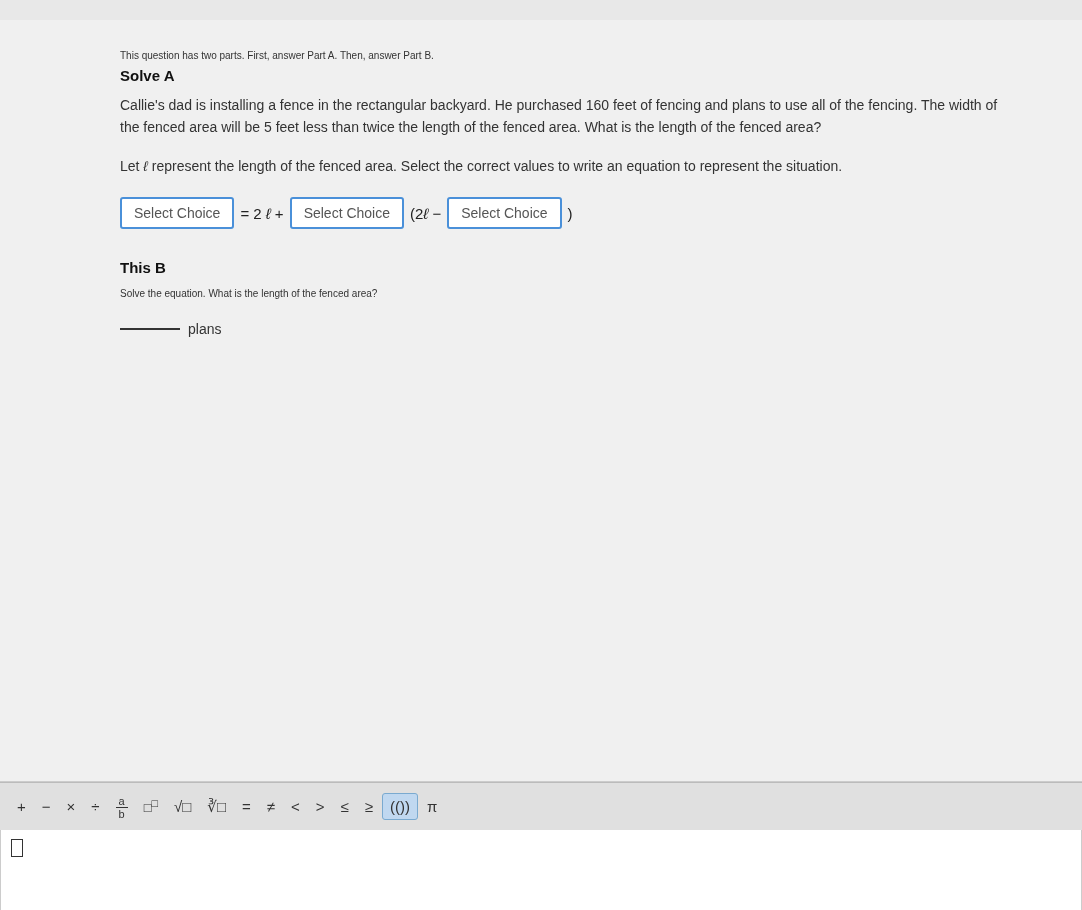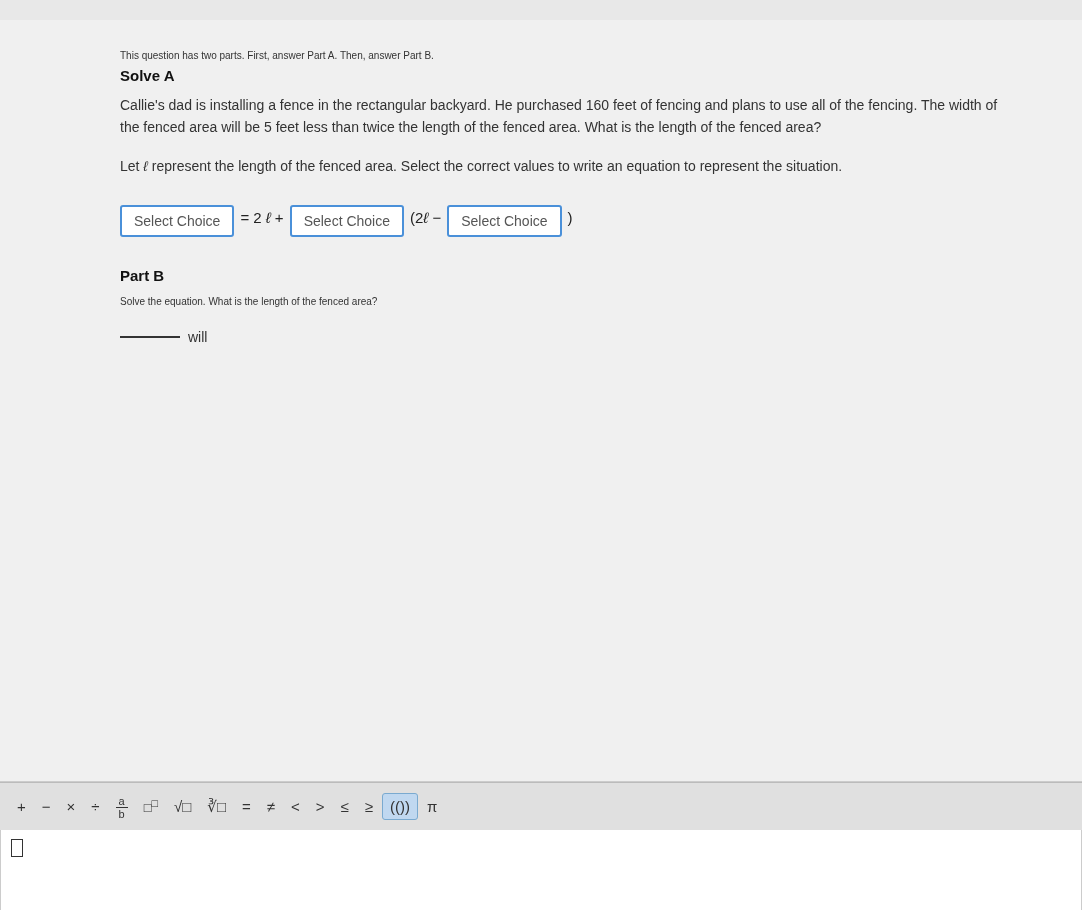--- a/index.html
+++ b/index.html
@@ -57,21 +57,20 @@
       border: 2px solid #4a90d9;
       border-radius: 3px;
       padding: 6px 12px;
       font-size: 14px;
       color: #555;
       background: #fff;
       cursor: pointer;
       min-width: 110px;
       text-align: center;
       display: inline-block;
-      margin-top: 8px;
     }
 
     .eq-text {
       font-size: 15px;
       color: #222;
       padding: 0 2px;
       text-align: right;
     }
 
     .part-b-section {
@@ -208,26 +207,26 @@
   <div class="equation-row">
     <span class="select-choice-box">Select Choice</span>
     <span class="eq-text">= 2 <em>ℓ</em> +</span>
     <span class="select-choice-box">Select Choice</span>
     <span class="eq-text">(2<em>ℓ</em> −</span>
     <span class="select-choice-box">Select Choice</span>
     <span class="eq-text">)</span>
   </div>
 
   <div class="part-b-section">
-    <p class="part-label">Part B</p>
+    <p class="part-label">This B</p>
     <p class="part-b-question">Solve the equation. What is the length of the fenced area?</p>
 
     <div class="answer-line-row">
       <div class="answer-line"></div>
-      <span class="feet-label">will</span>
+      <span class="feet-label">plans</span>
     </div>
   </div>
 
   <div class="math-toolbar-container">
     <div class="math-toolbar">
 
       <button class="toolbar-btn">+</button>
       <button class="toolbar-btn">−</button>
       <button class="toolbar-btn">×</button>
       <button class="toolbar-btn">÷</button>

